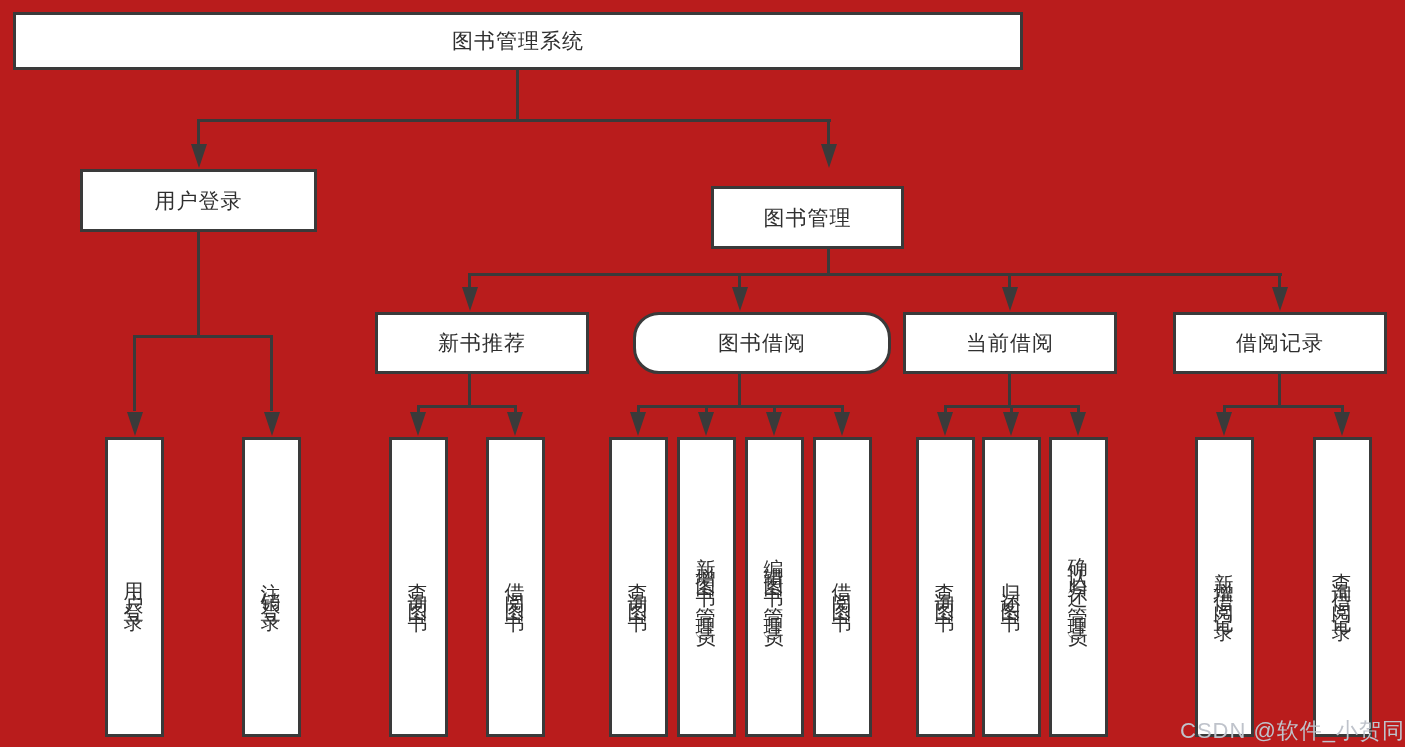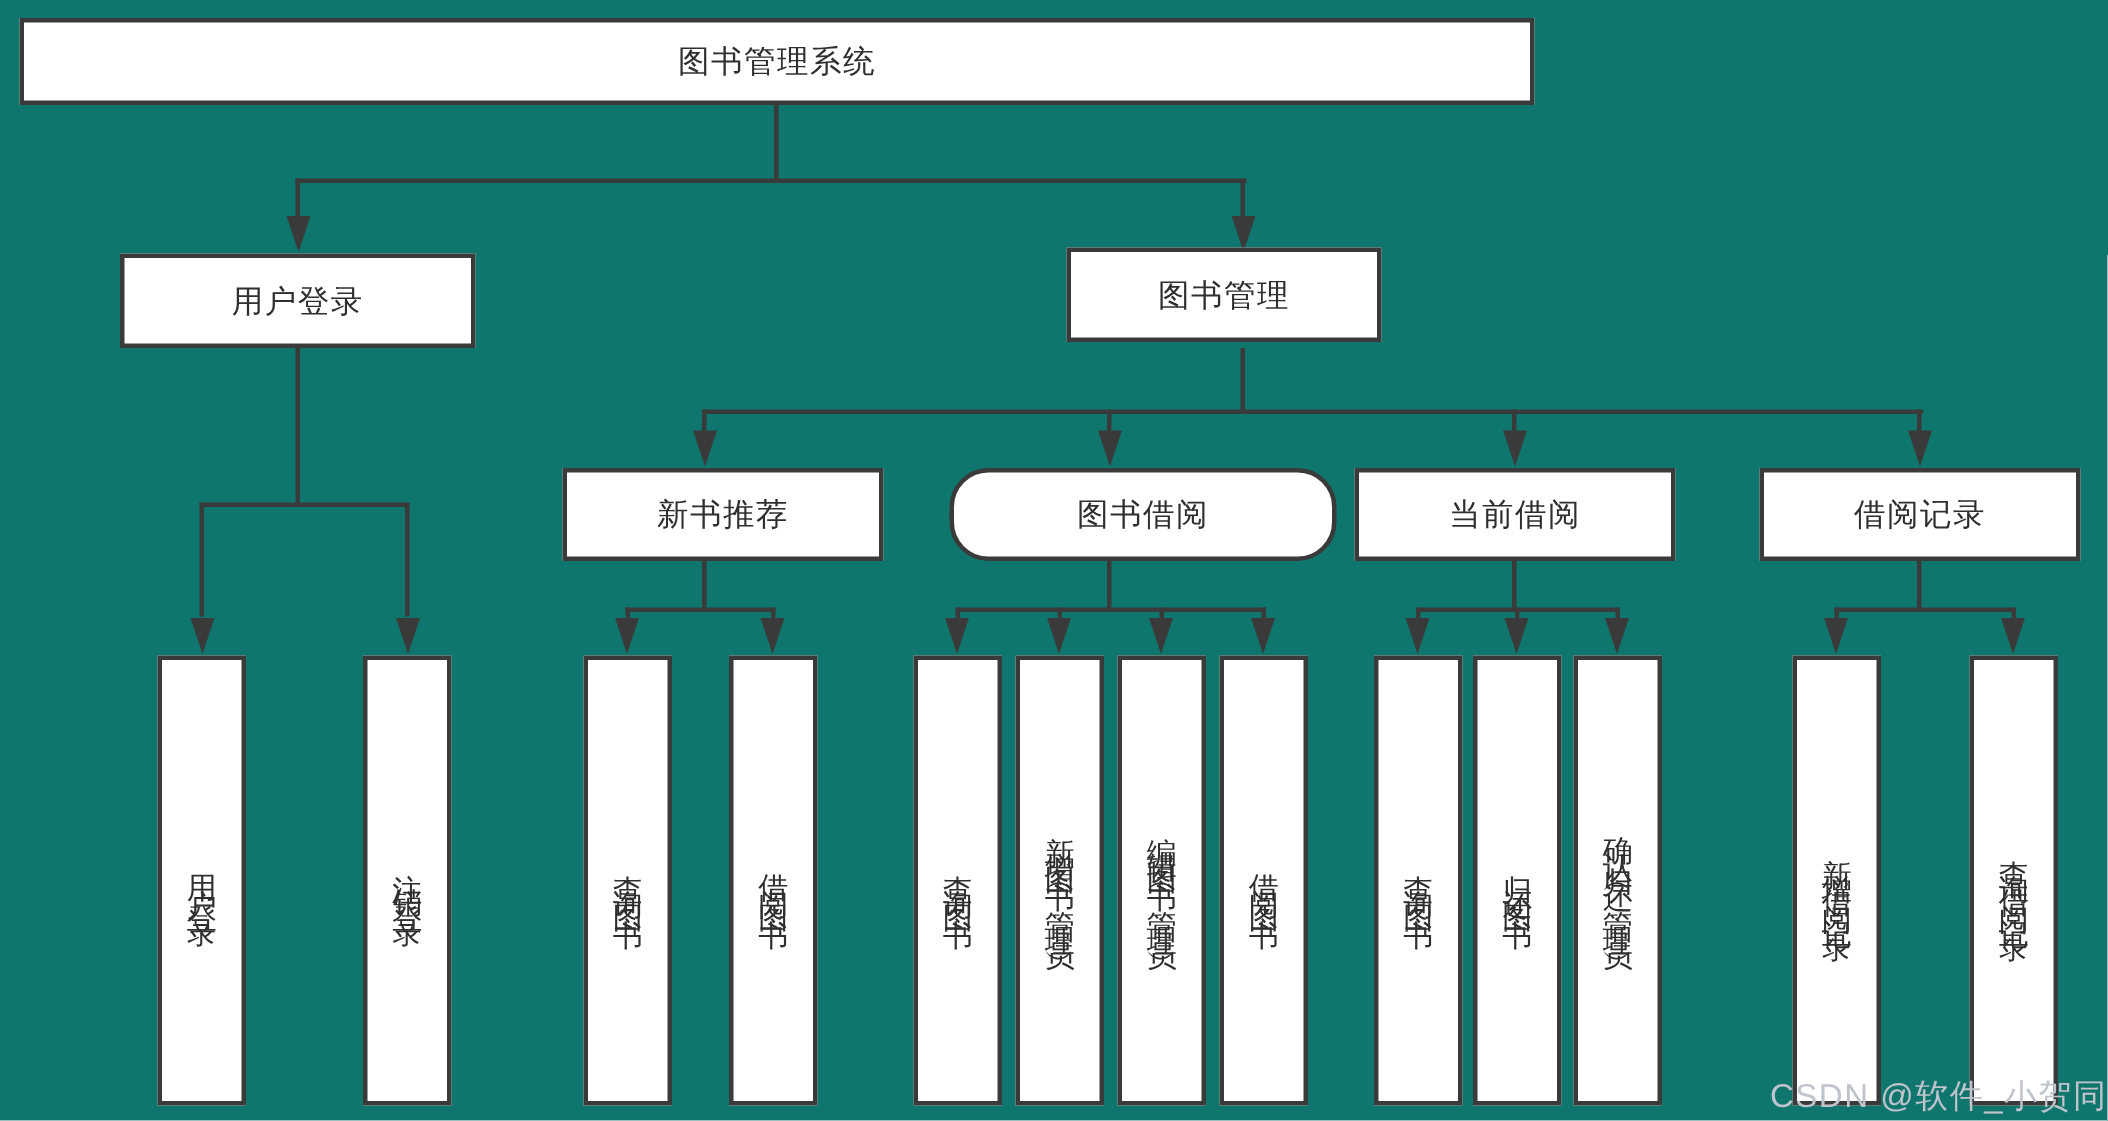--- a/index.html
+++ b/index.html
@@ -1,20 +1,20 @@
 <!DOCTYPE html>
 <html><head>
 <meta charset="utf-8">
 <style>
   html, body { margin: 0; padding: 0; background: #ffffff; }
   .canvas {
     position: relative;
     width: 1405px;
     height: 747px;
-    background: #0f766e;
+    background: #b91c1c;
     overflow: hidden;
     font-family: "Liberation Sans", "DejaVu Sans", sans-serif;
     color: #2f2f2f;
   }
   
   .hbox {
     position: absolute;
     box-sizing: border-box;
     border: 3px solid #3a3a3a;
     background: #ffffff;
@@ -72,21 +72,21 @@
   <div class="hbox" style="left:13px; top:12px; width:1010px; height:58px;">图书管理系统</div>
 
   <div class="vl" style="left:516px; top:70px; height:50px;"></div>
   <div class="hl" style="left:197px; top:119px; width:634px;"></div>
   <div class="vl" style="left:197px; top:119px; height:28px;"></div>
   <div class="vl" style="left:827px; top:119px; height:28px;"></div>
   <div class="arr" style="left:191px; top:144px;"></div>
   <div class="arr" style="left:821px; top:144px;"></div>
 
   <div class="hbox" style="left:80px; top:169px; width:237px; height:63px;">用户登录</div>
-  <div class="hbox" style="left:711px; top:165px; width:210px; height:63px;">图书管理</div>
+  <div class="hbox" style="left:711px; top:186px; width:193px; height:63px;">图书管理</div>
 
   <div class="vl" style="left:197px; top:232px; height:104px;"></div>
   <div class="hl" style="left:133px; top:335px; width:140px;"></div>
   <div class="vl" style="left:133px; top:335px; height:76px;"></div>
   <div class="vl" style="left:270px; top:335px; height:76px;"></div>
   <div class="arr" style="left:127px; top:412px;"></div>
   <div class="arr" style="left:264px; top:412px;"></div>
 
   <div class="vl" style="left:827px; top:232px; height:44px;"></div>
   <div class="hl" style="left:468px; top:273px; width:814px;"></div>

